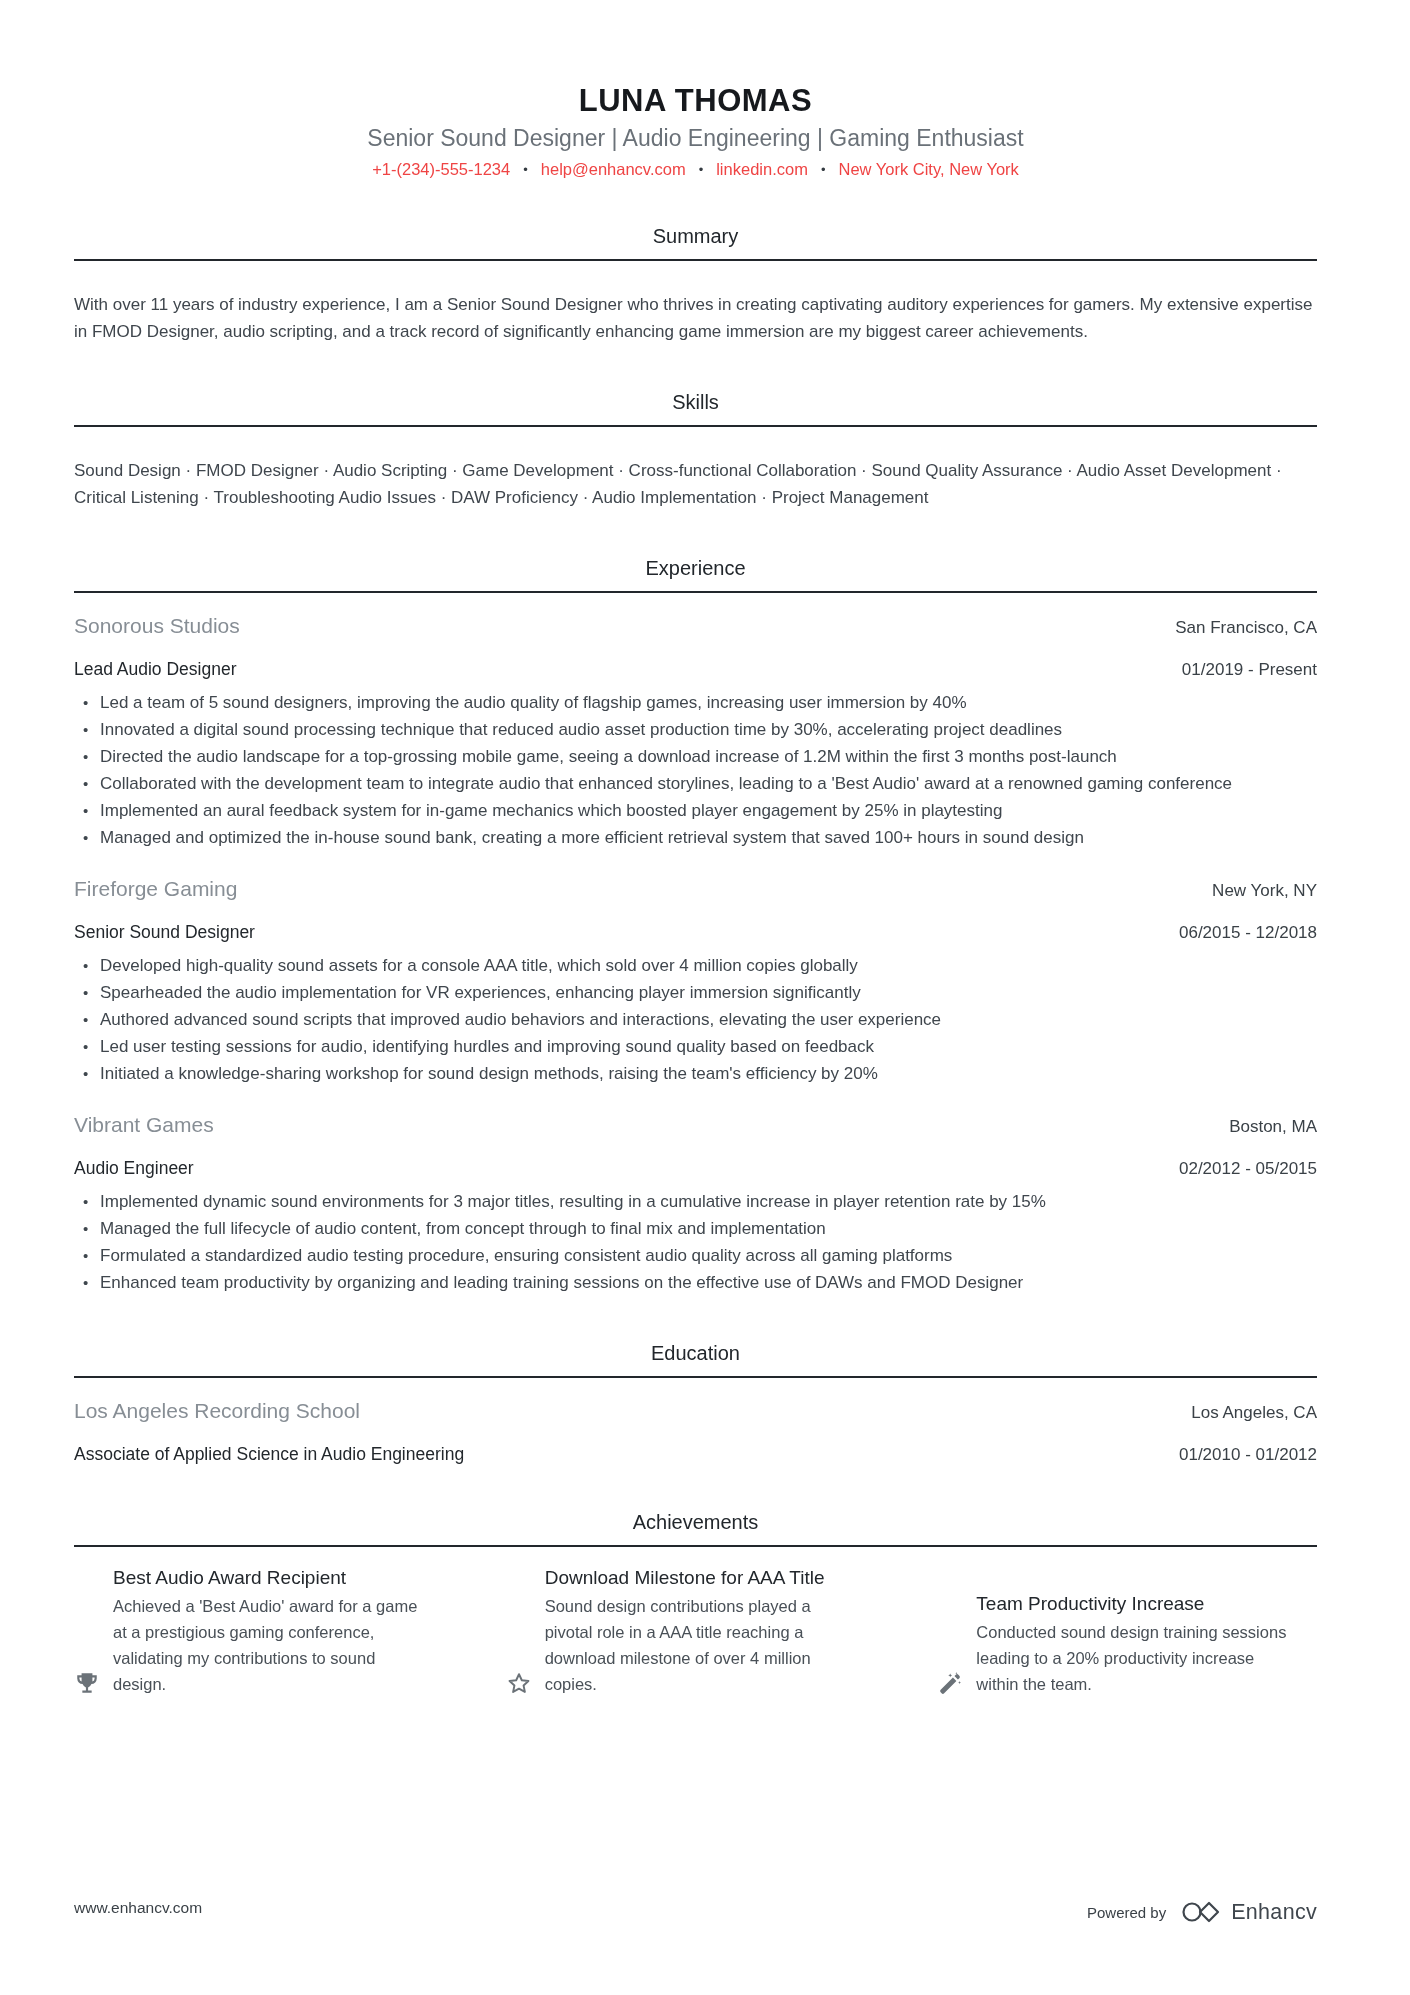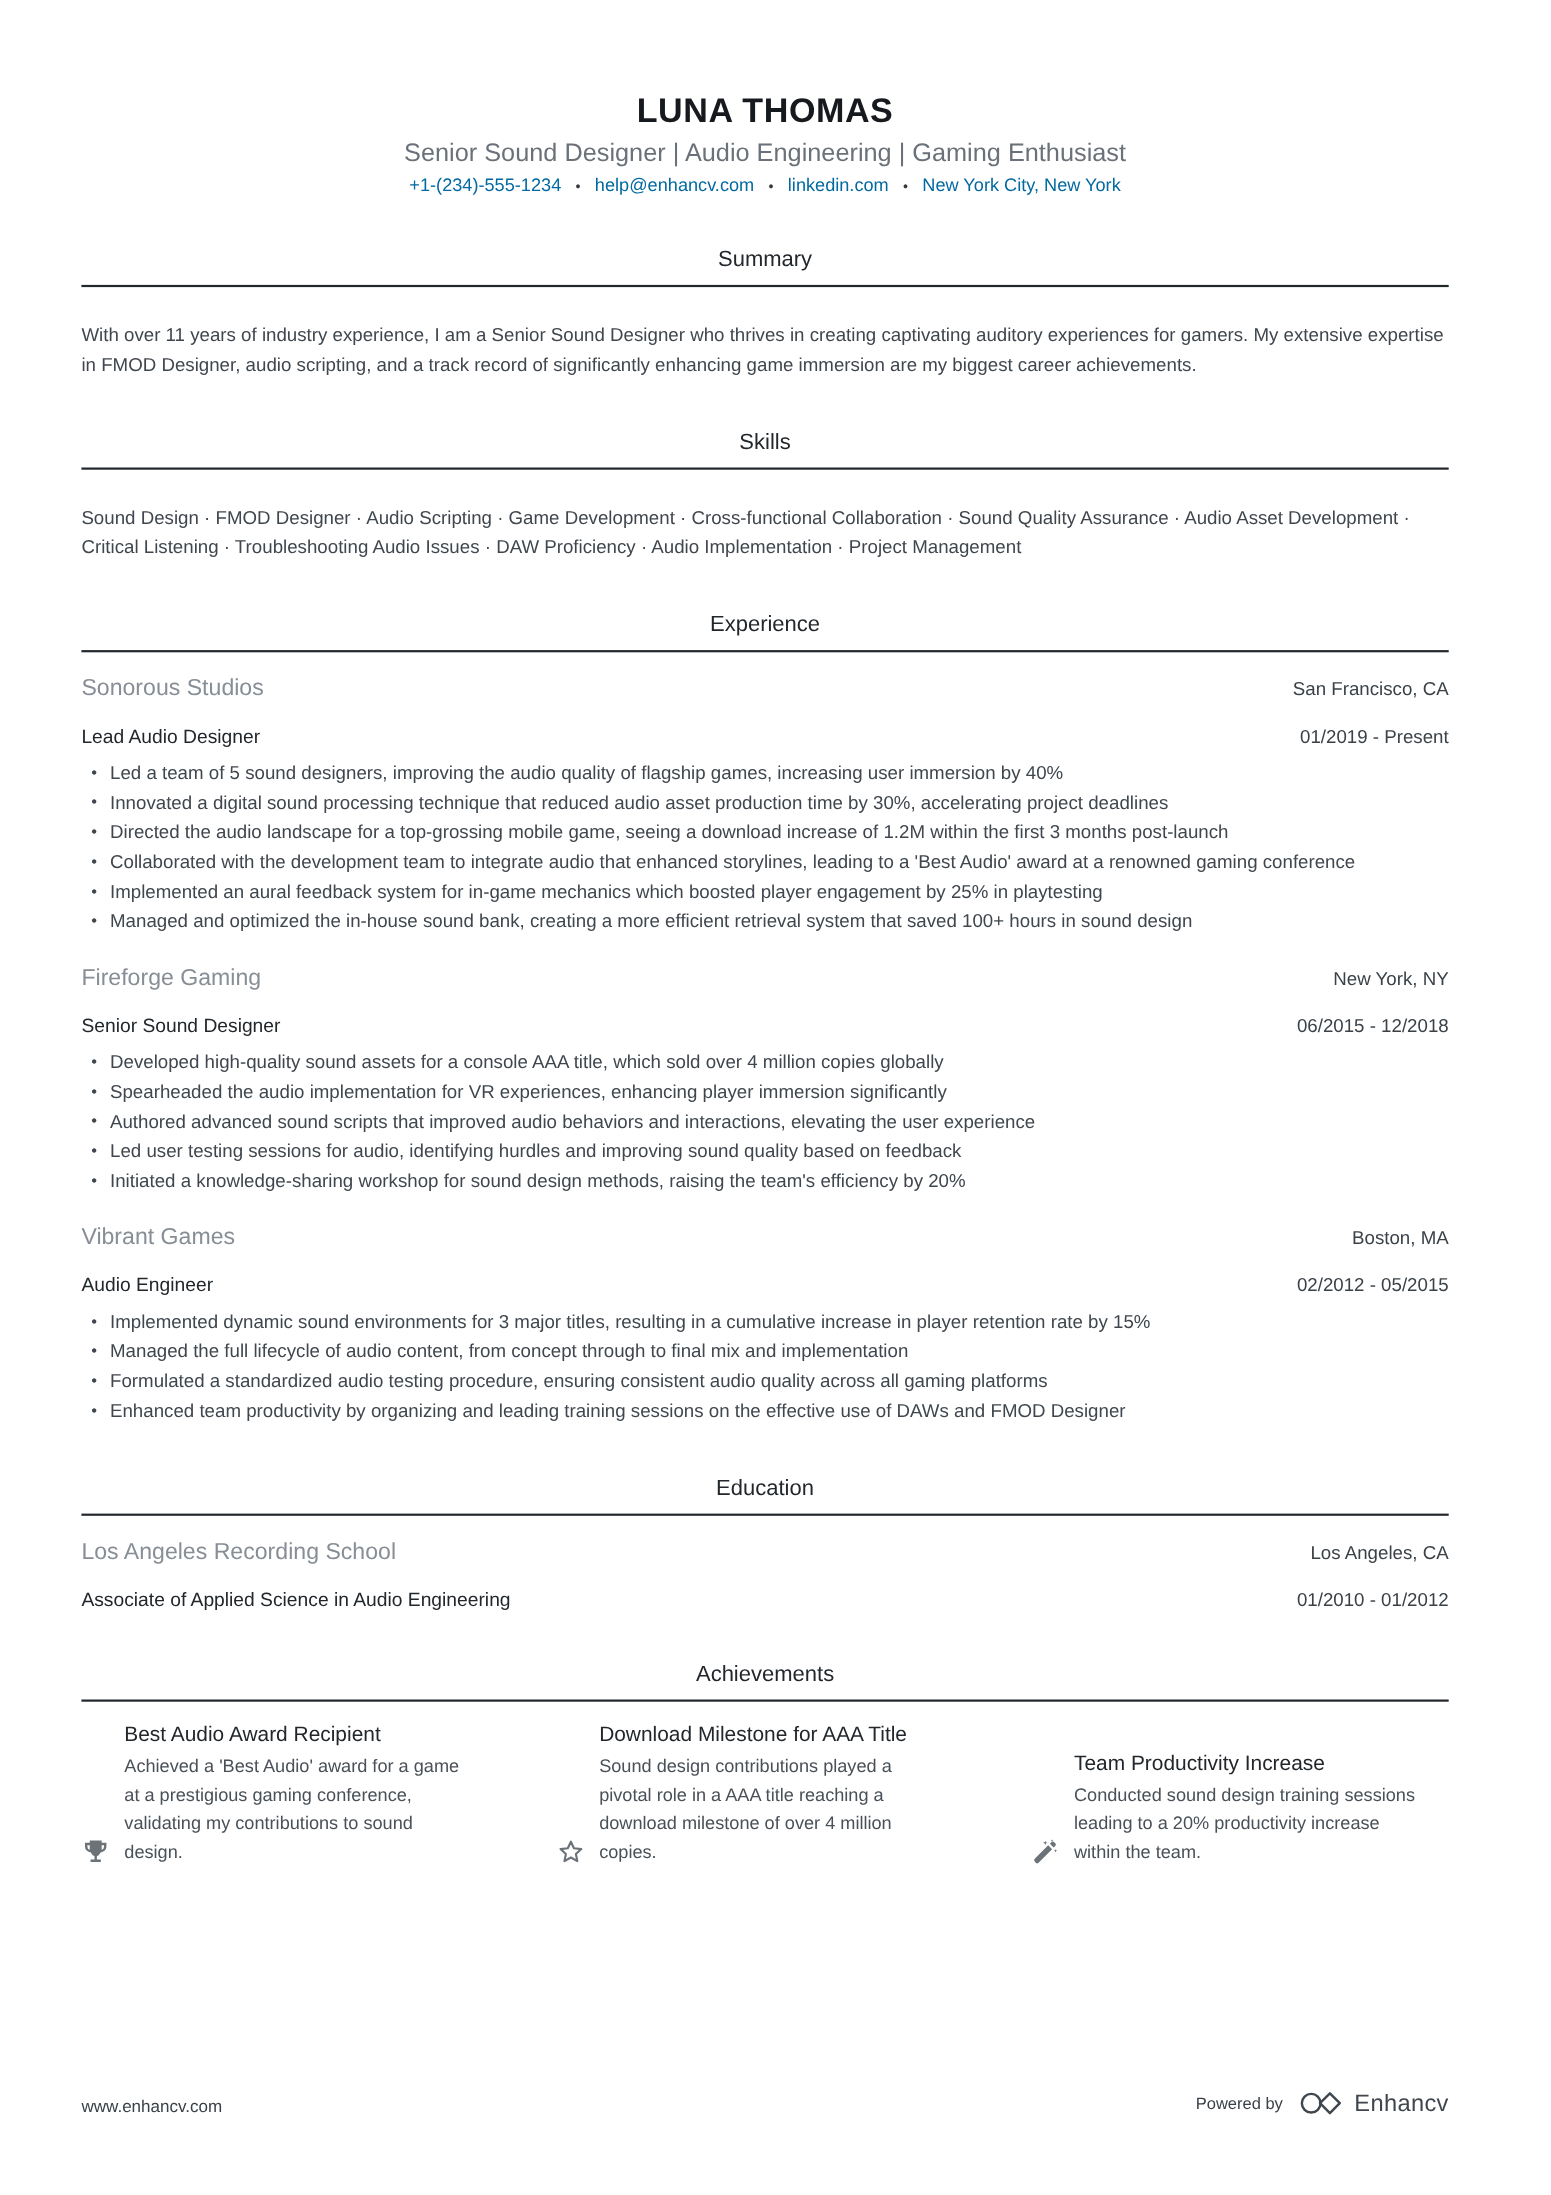--- a/index.html
+++ b/index.html
@@ -11,21 +11,21 @@
     color:#3f464d;
     overflow:hidden;
     margin:0 auto;
   }
   .content { padding:84px 93px 0 74px; }
 
   
   .hdr { text-align:center; }
   .name { font-size:31px; font-weight:700; color:#16191d; letter-spacing:0.5px; line-height:34px; }
   .subtitle { font-size:23px; color:#6a7178; line-height:30px; margin-top:5px; }
-  .contact { list-style:none; margin:7px 0 0; padding:0; display:flex; justify-content:center; align-items:flex-start; font-size:16.5px; color:#0369a1; }
+  .contact { list-style:none; margin:7px 0 0; padding:0; display:flex; justify-content:center; align-items:flex-start; font-size:16.5px; color:#ef4444; }
   .contact li { display:flex; align-items:center; }
   .contact li + li::before { content:"•"; font-size:13px; color:#343b41; margin:0 13px; }
 
   
   .section { margin-top:44px; }
   .section-title { text-align:center; font-size:20px; color:#22272c; line-height:26px; }
   .rule { border:none; border-top:2px solid #22272c; margin:10px 0 0; }
   .para { font-size:17px; line-height:27px; margin-top:30px; color:#3f464d; }
 
   
@@ -43,21 +43,21 @@
 
   
   .ach-grid { display:flex; gap:52px; margin-top:18px; }
   .ach { flex:1; display:flex; gap:13px; align-items:flex-end; }
   .ach-icon { flex:none; width:26px; height:26px; color:#6b7278; margin-top:1px; }
   .ach-icon svg { width:26px; height:26px; display:block; }
   .ach-title { font-size:19px; color:#22272c; line-height:25px; }
   .ach-text { font-size:16.5px; line-height:26px; color:#49505七; color:#495057; margin-top:3px; max-width:315px; }
 
   
-  .footer { position:absolute; left:74px; right:93px; bottom:70px; display:flex; justify-content:space-between; align-items:flex-end; }
+  .footer { position:absolute; left:74px; right:93px; bottom:70px; display:flex; justify-content:space-between; align-items:flex-start; }
   .site { font-size:15.5px; color:#3a4147; }
   .powered { display:flex; align-items:center; gap:14px; }
   .powered-label { font-size:15px; color:#3a4147; }
   .brandwrap { display:flex; align-items:center; gap:9px; color:#3f464d; }
   .brand { font-size:21.5px; letter-spacing:0.3px; color:#3f464d; }
   .logo-mark svg { display:block; }
 </style>
 </head>
 <body>
 

